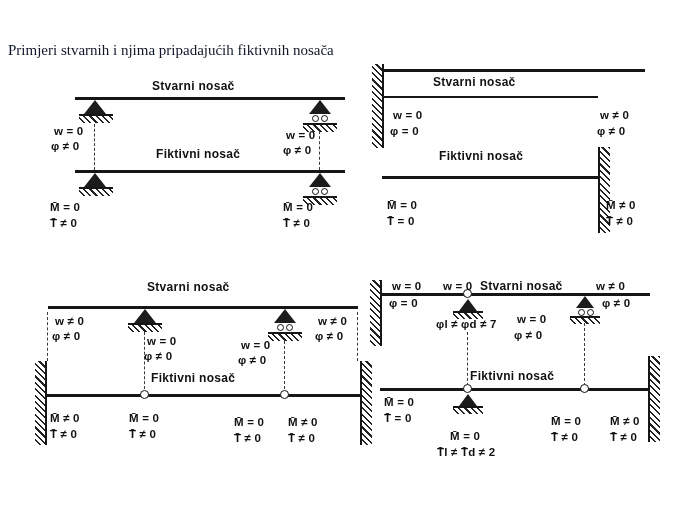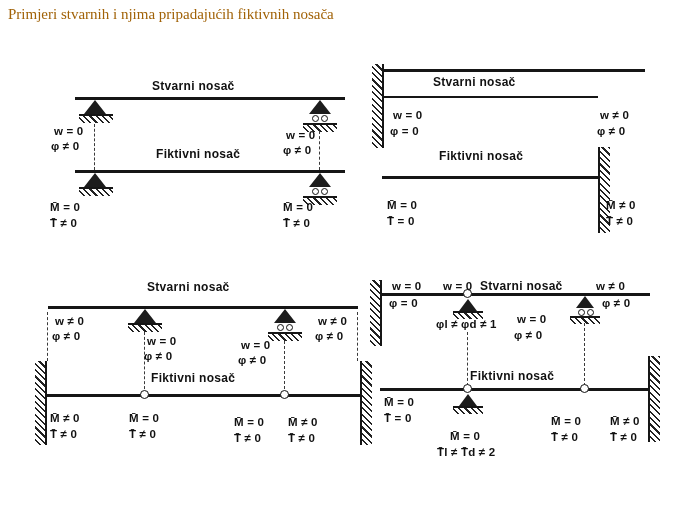--- a/index.html
+++ b/index.html
@@ -1,18 +1,18 @@
 <!DOCTYPE html>
 <html><head>
 <meta charset="utf-8">
 <style>
   html,body{margin:0;padding:0;background:#fff;}
   #canvas{position:relative;width:680px;height:506px;background:#ffffff;overflow:hidden;
           font-family:"Liberation Sans",sans-serif;color:#111;}
-  .fig-title{position:absolute;font:15px "Liberation Serif",serif;color:#a16207;white-space:nowrap;}
+  .fig-title{position:absolute;font:15px "Liberation Serif",serif;color:#0f172a;white-space:nowrap;margin-top:36px;}
   .ptitle{position:absolute;font-weight:bold;font-size:12px;letter-spacing:.3px;white-space:nowrap;color:#111;}
   .lbl{position:absolute;font-weight:bold;font-size:11.5px;white-space:nowrap;color:#111;letter-spacing:.2px;}
   .beam{position:absolute;background:#161616;}
   .tri{position:absolute;width:0;height:0;border-left:11px solid transparent;
        border-right:11px solid transparent;border-bottom:14px solid #1c1c1c;}
   .tri.sm{border-left-width:9px;border-right-width:9px;border-bottom-width:12px;}
   .hatch{position:absolute;border-top:2px solid #161616;
          background:repeating-linear-gradient(45deg,transparent 0,transparent 3px,#222 3px,#222 4.5px);}
   .wall{position:absolute;
         background:repeating-linear-gradient(45deg,transparent 0,transparent 3px,#222 3px,#222 4.5px);}
@@ -115,21 +115,21 @@
   <div class="hatch" style="left:453px;top:311px;width:30px;height:6px"></div>
   <div class="tri sm" style="left:576px;top:296px"></div>
   <div class="circ" style="left:578px;top:309px"></div>
   <div class="circ" style="left:587px;top:309px"></div>
   <div class="hatch" style="left:570px;top:316px;width:30px;height:6px"></div>
   <div class="dash" style="left:467px;top:332px;height:54px"></div>
   <div class="dash" style="left:584px;top:323px;height:63px"></div>
   <div class="lbl" style="left:392px;top:280px">w = 0</div>
   <div class="lbl" style="left:389px;top:297px">φ = 0</div>
   <div class="lbl" style="left:443px;top:280px">w = 0</div>
-  <div class="lbl" style="left:436px;top:318px">φl ≠ φd ≠ 1</div>
+  <div class="lbl" style="left:436px;top:318px">φl ≠ φd ≠ 7</div>
   <div class="lbl" style="left:517px;top:313px">w = 0</div>
   <div class="lbl" style="left:514px;top:329px">φ ≠ 0</div>
   <div class="lbl" style="left:596px;top:280px">w ≠ 0</div>
   <div class="lbl" style="left:602px;top:297px">φ ≠ 0</div>
   <div class="ptitle" style="left:470px;top:369px">Fiktivni nosač</div>
   <div class="beam" style="left:380px;top:388px;width:268px;height:3px"></div>
   <div class="hinge" style="left:463px;top:384px"></div>
   <div class="tri sm" style="left:459px;top:394px"></div>
   <div class="hatch" style="left:453px;top:406px;width:30px;height:6px"></div>
   <div class="hinge" style="left:580px;top:384px"></div>

